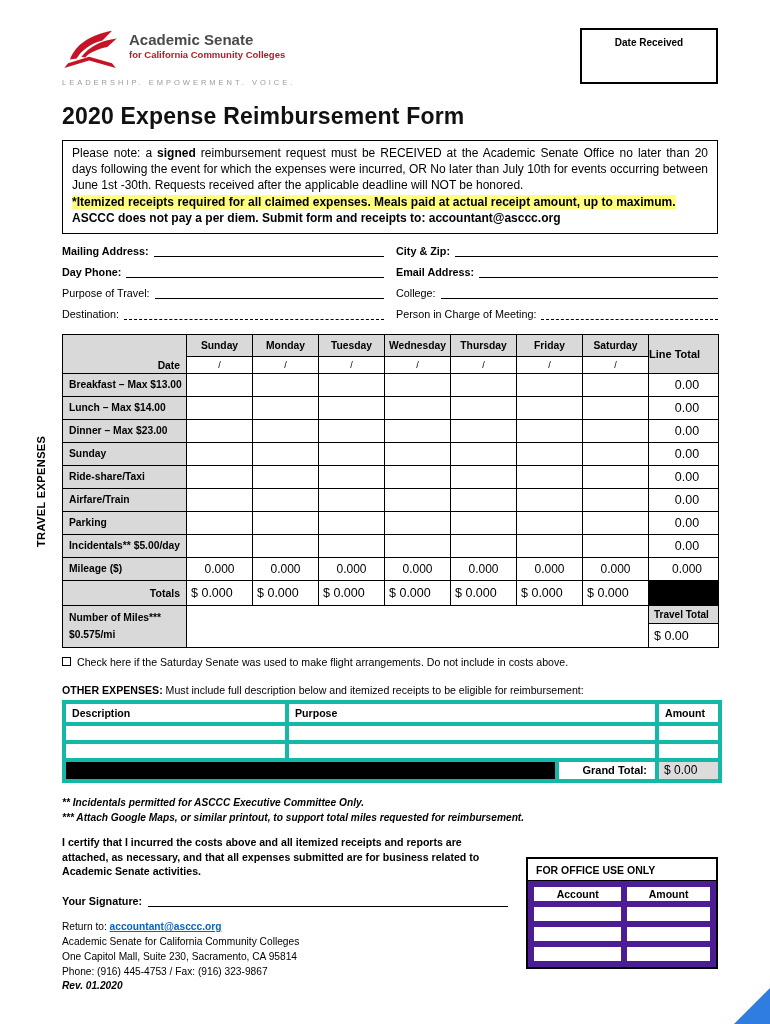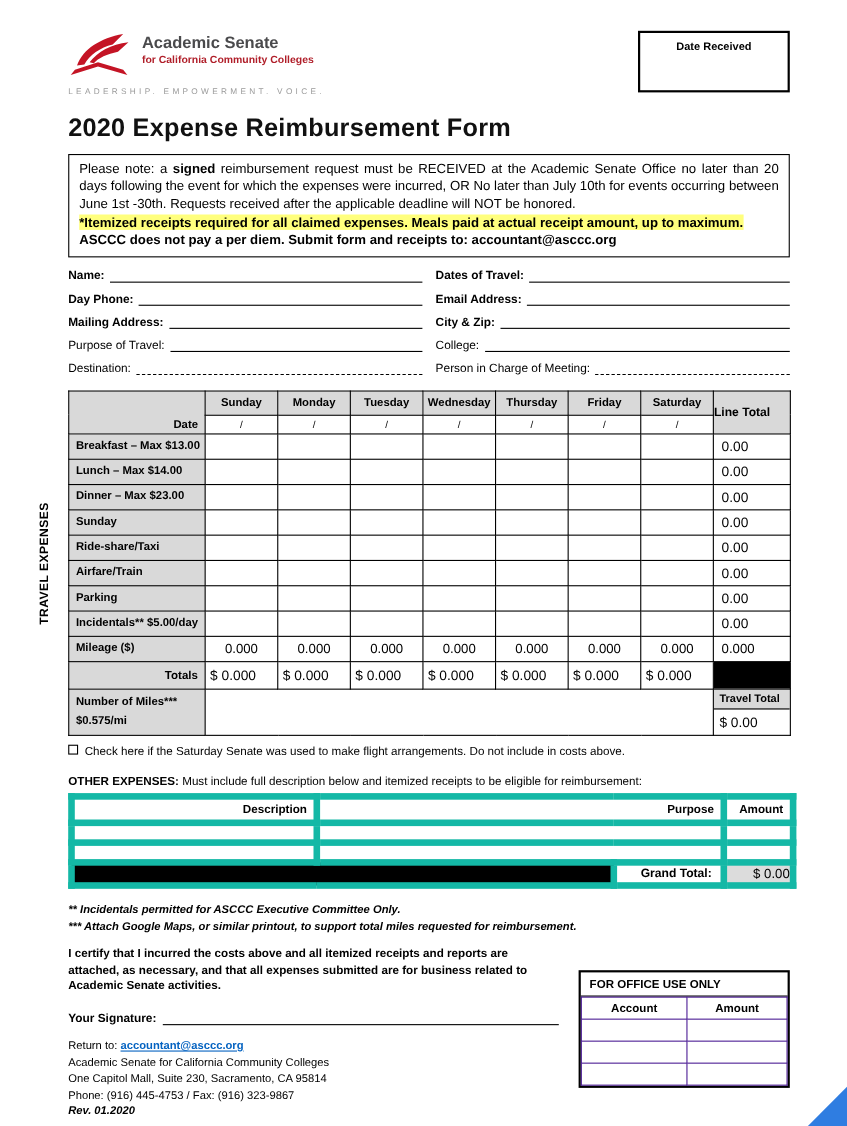--- a/index.html
+++ b/index.html
@@ -45,42 +45,42 @@
   .vlabel { position:absolute; left:-27px; top:0; height:100%; writing-mode:vertical-rl;
             transform:rotate(180deg); text-align:center; font-weight:bold; font-size:11px; letter-spacing:0.4px; }
   .ttable { border-collapse:collapse; width:100%; table-layout:fixed; }
   .ttable td { border:1px solid #000; overflow:hidden; }
   .lblcol { background:#d9d9d9; font-weight:bold; font-size:10.3px; padding:2px 4px 2px 6px; }
   .datecell { vertical-align:bottom; text-align:right; padding-right:6px; }
   .dayhdr { background:#d9d9d9; font-weight:bold; font-size:10.3px; text-align:center; height:22px; }
   .lthdr  { background:#d9d9d9; font-weight:bold; font-size:11px; text-align:left; }
   .slash  { height:17px; font-size:9px; text-align:center; }
   .exp-row td { height:23px; }
-  .ltval { font-size:12.5px; text-align:left; padding-left:7px; }
+  .ltval { font-size:12.5px; text-align:center; padding-left:7px; }
   .mile-row td { height:23px; }
   .milecell { font-size:12px; text-align:center; }
   .tot-row td { height:25px; }
   .totlbl { text-align:right; padding-right:6px; font-size:10.5px; }
   .totcell { font-size:12.5px; padding-left:4px; }
   .blackcell { background:#000; }
   .mileslbl div { line-height:1.7; }
   .milesblank { background:#fff; }
   .ttcol { padding:0; vertical-align:top; }
   .ttlbl { background:#d9d9d9; border-bottom:1px solid #000; font-weight:bold; font-size:10px; padding:3px 5px; }
   .ttval { font-size:12.5px; padding:5px 5px 4px; }
 
   
   .checkline { margin-top:8px; font-size:10.6px; }
   .cbox { display:inline-block; width:9px; height:9px; border:1px solid #000; margin-right:6px; }
 
   
   .oheading { margin-top:16px; font-size:10.6px; }
   .oheading b { font-weight:bold; }
   .otable { border-collapse:collapse; width:100%; table-layout:fixed; margin-top:4px; }
-  .otable td { border:6px solid #14b8a6;text-align:right; }
+  .otable td { border:4px solid #14b8a6; }
   .ohdr td { font-weight:bold; font-size:10.6px; padding:3px 6px; height:21px; }
   .orow td { height:18px; }
   .gtrow td { height:21px; }
   .gtblack { background:#000; }
   .gtlbl { font-weight:bold; font-size:11px; text-align:right; padding-right:8px; }
   .gtval { background:#dcdcdc; font-size:12px; padding-left:5px; }
 
   
   .footnotes { margin-top:13px; font-weight:bold; font-style:italic; font-size:10.2px; line-height:1.45; }
   .bottom { margin-top:10px; display:flex; gap:18px; }
@@ -89,21 +89,21 @@
   .sigrow { display:flex; align-items:flex-end; margin-top:16px; font-size:10.8px; font-weight:bold; }
   .sigline { flex:1; border-bottom:1px solid #000; height:13px; margin-left:6px; }
   .footer { margin-top:13px; font-size:10.2px; line-height:1.45; }
   .link { color:#0563c1; text-decoration:underline; font-weight:bold; cursor:pointer; }
   .rev { font-weight:bold; font-style:italic; }
 
   
   .office-box { width:192px; border:2px solid #000; margin-top:22px; align-self:flex-start; background:#fff; }
   .office-title { font-weight:bold; font-size:10.5px; padding:5px 8px 4px; border-bottom:1.5px solid #000; }
   .office-table { width:100%; border-collapse:collapse; }
-  .office-table td { border:1px solid #4c1d95; height:20px;margin-top:32px; }
+  .office-table td { border:6px solid #4c1d95; height:20px;margin-top:32px; }
   .office-hdr td { font-weight:bold; font-size:10.5px; text-align:center; }
 
   
   .corner { position:absolute; right:0; bottom:0; width:0; height:0;
             border-left:36px solid transparent; border-bottom:36px solid #2f7de1; }
 </style>
 </head>
 <body>
 
 <div class="page">
@@ -132,45 +132,35 @@
 
   <div class="notebox">
     <p class="note-p"><span>Please note: a </span><b>signed</b><span> reimbursement request must be RECEIVED at the Academic Senate Office no later than 20 days following the event for which the expenses were incurred, OR No later than July 10th for events occurring between June 1st -30th. Requests received after the applicable deadline will NOT be honored.</span></p>
     <p class="note-hl"><span class="hl">*Itemized receipts required for all claimed expenses. Meals paid at actual receipt amount, up to maximum.</span></p>
     <p class="note-bold">ASCCC does not pay a per diem.  Submit form and receipts to: accountant@asccc.org</p>
   </div>
 
   <div class="fields">
     <div class="frow bold">
       <div class="fcell fleft">
-          <span class="flabel">Name:</span>
+          <span class="flabel">Mailing Address:</span>
           <span class="fline"></span>
         </div>
       <div class="fcell fright">
-          <span class="flabel">Dates of Travel:</span>
+          <span class="flabel">City &amp; Zip:</span>
           <span class="fline"></span>
         </div>
     </div>
     <div class="frow bold">
       <div class="fcell fleft">
           <span class="flabel">Day Phone:</span>
           <span class="fline"></span>
         </div>
       <div class="fcell fright">
           <span class="flabel">Email Address:</span>
-          <span class="fline"></span>
-        </div>
-    </div>
-    <div class="frow bold">
-      <div class="fcell fleft">
-          <span class="flabel">Mailing Address:</span>
-          <span class="fline"></span>
-        </div>
-      <div class="fcell fright">
-          <span class="flabel">City &amp; Zip:</span>
           <span class="fline"></span>
         </div>
     </div>
     <div class="frow">
       <div class="fcell fleft">
           <span class="flabel">Purpose of Travel:</span>
           <span class="fline"></span>
         </div>
       <div class="fcell fright">
           <span class="flabel">College:</span>

